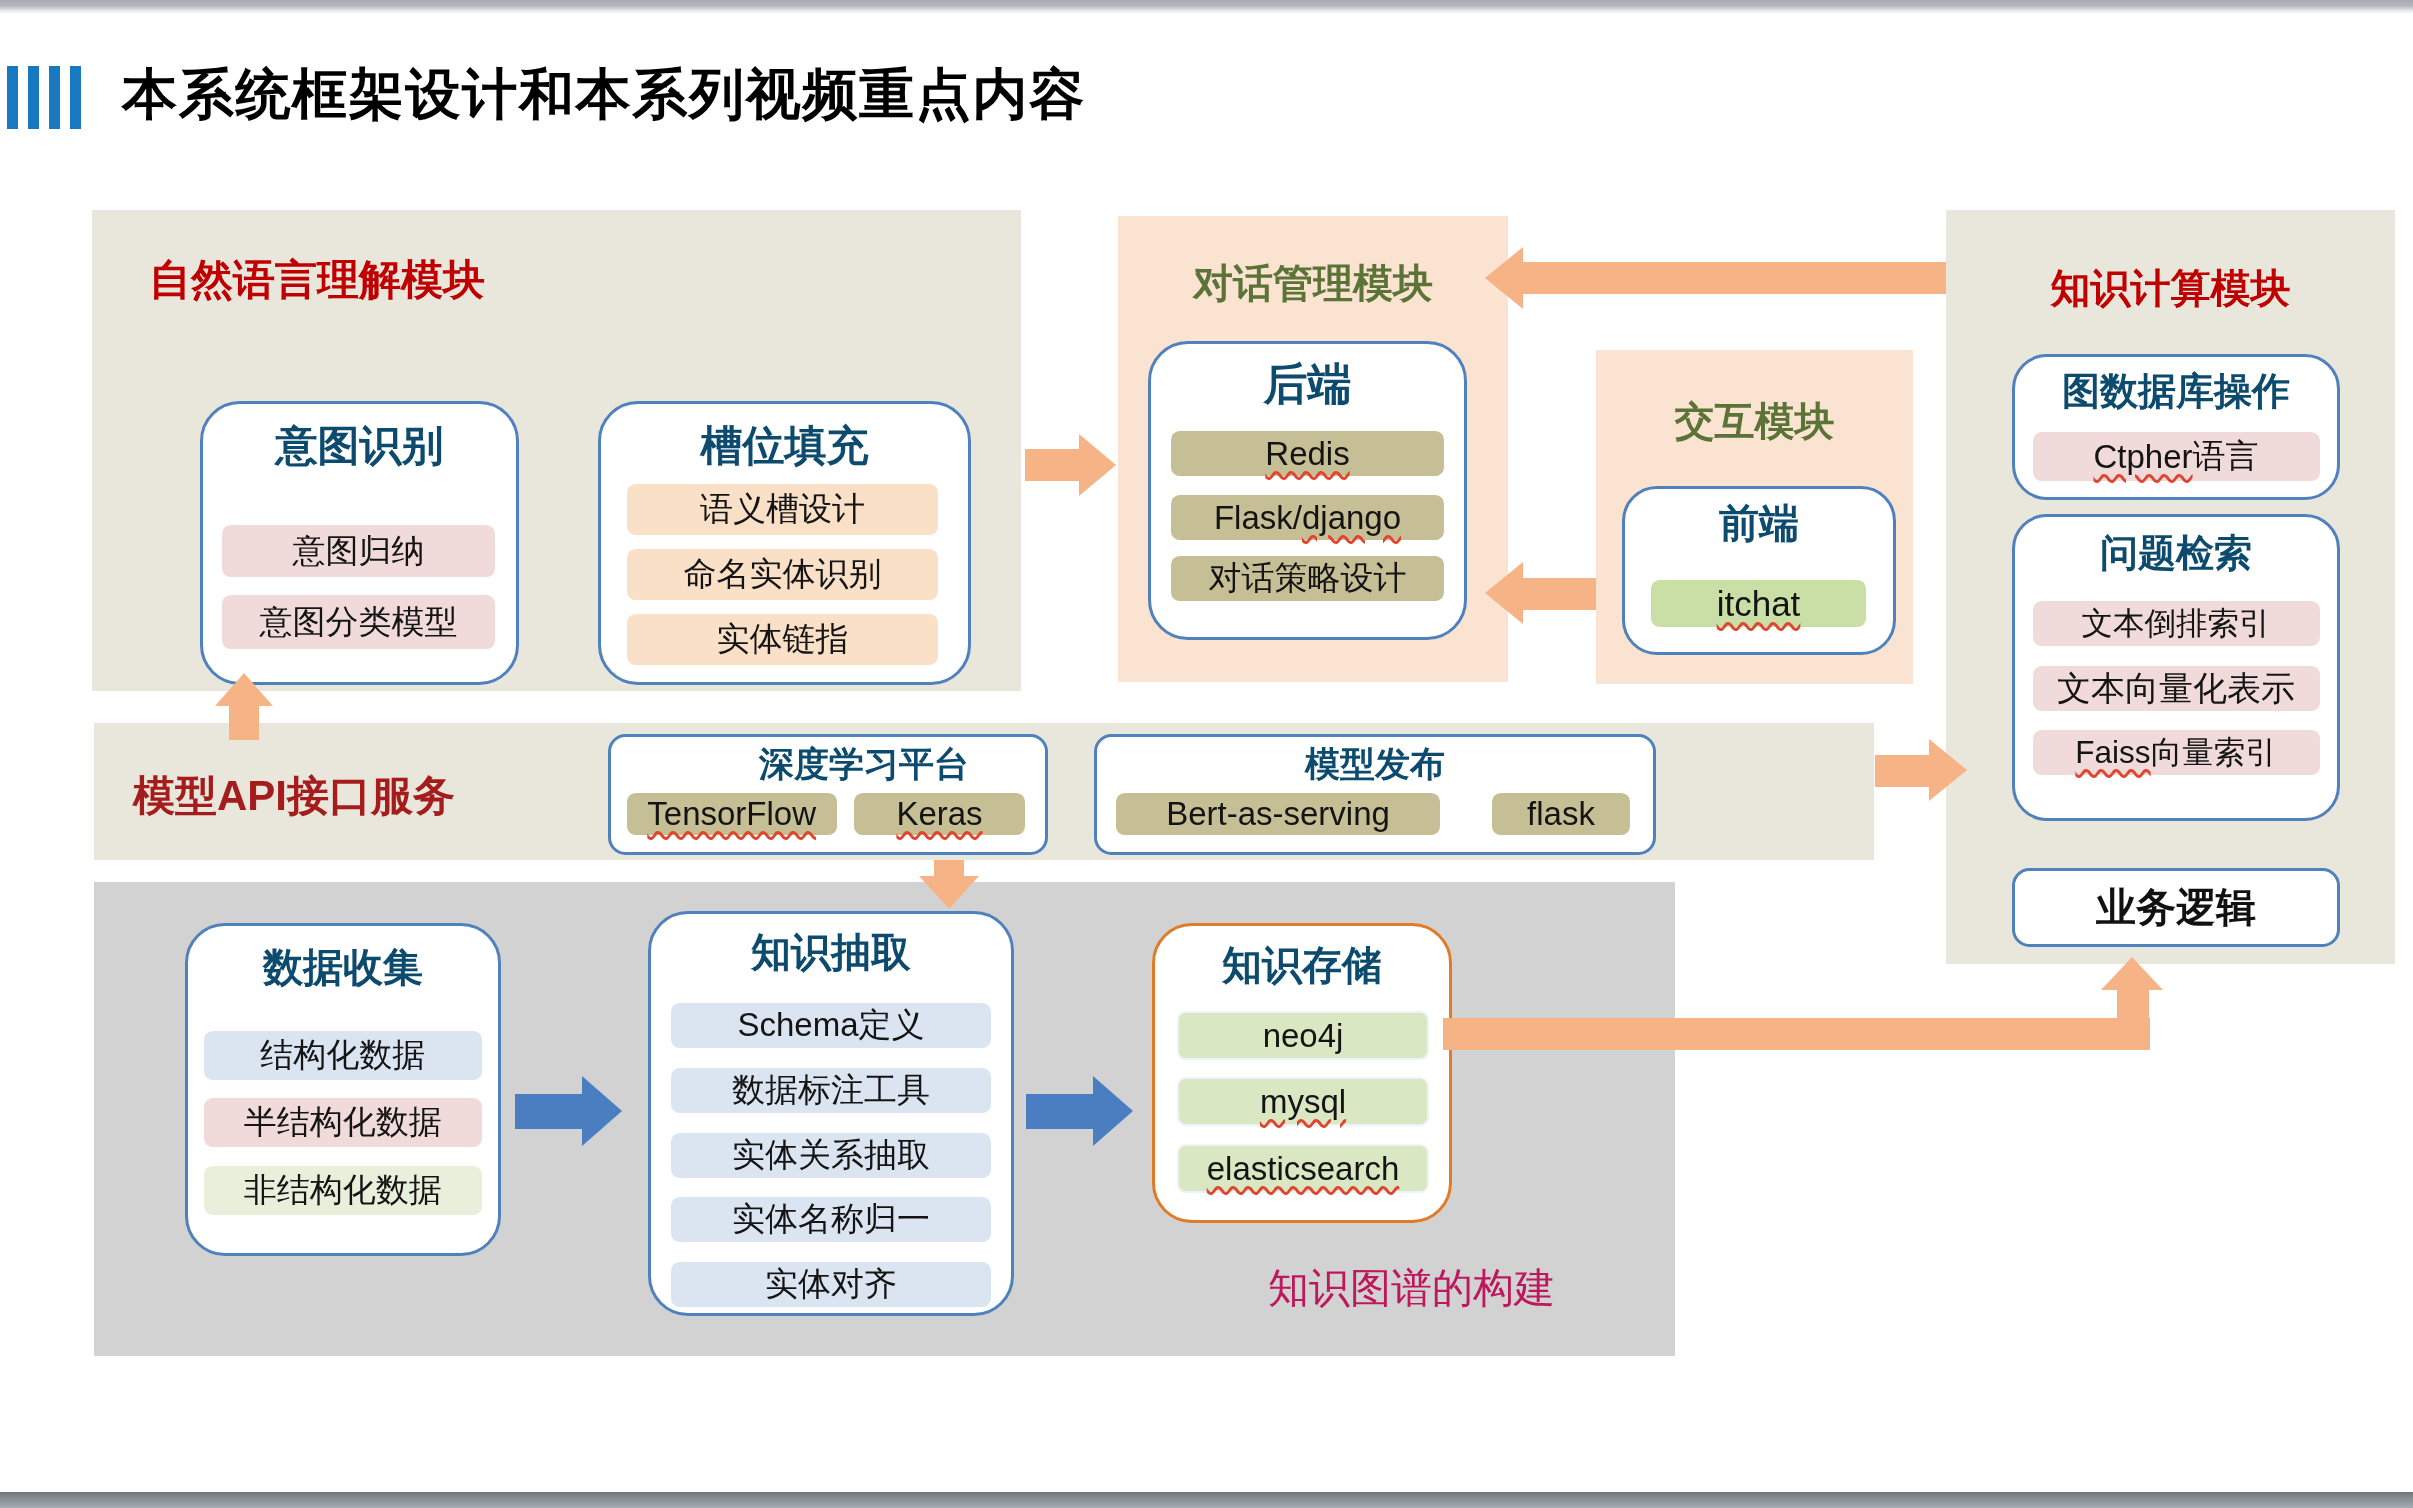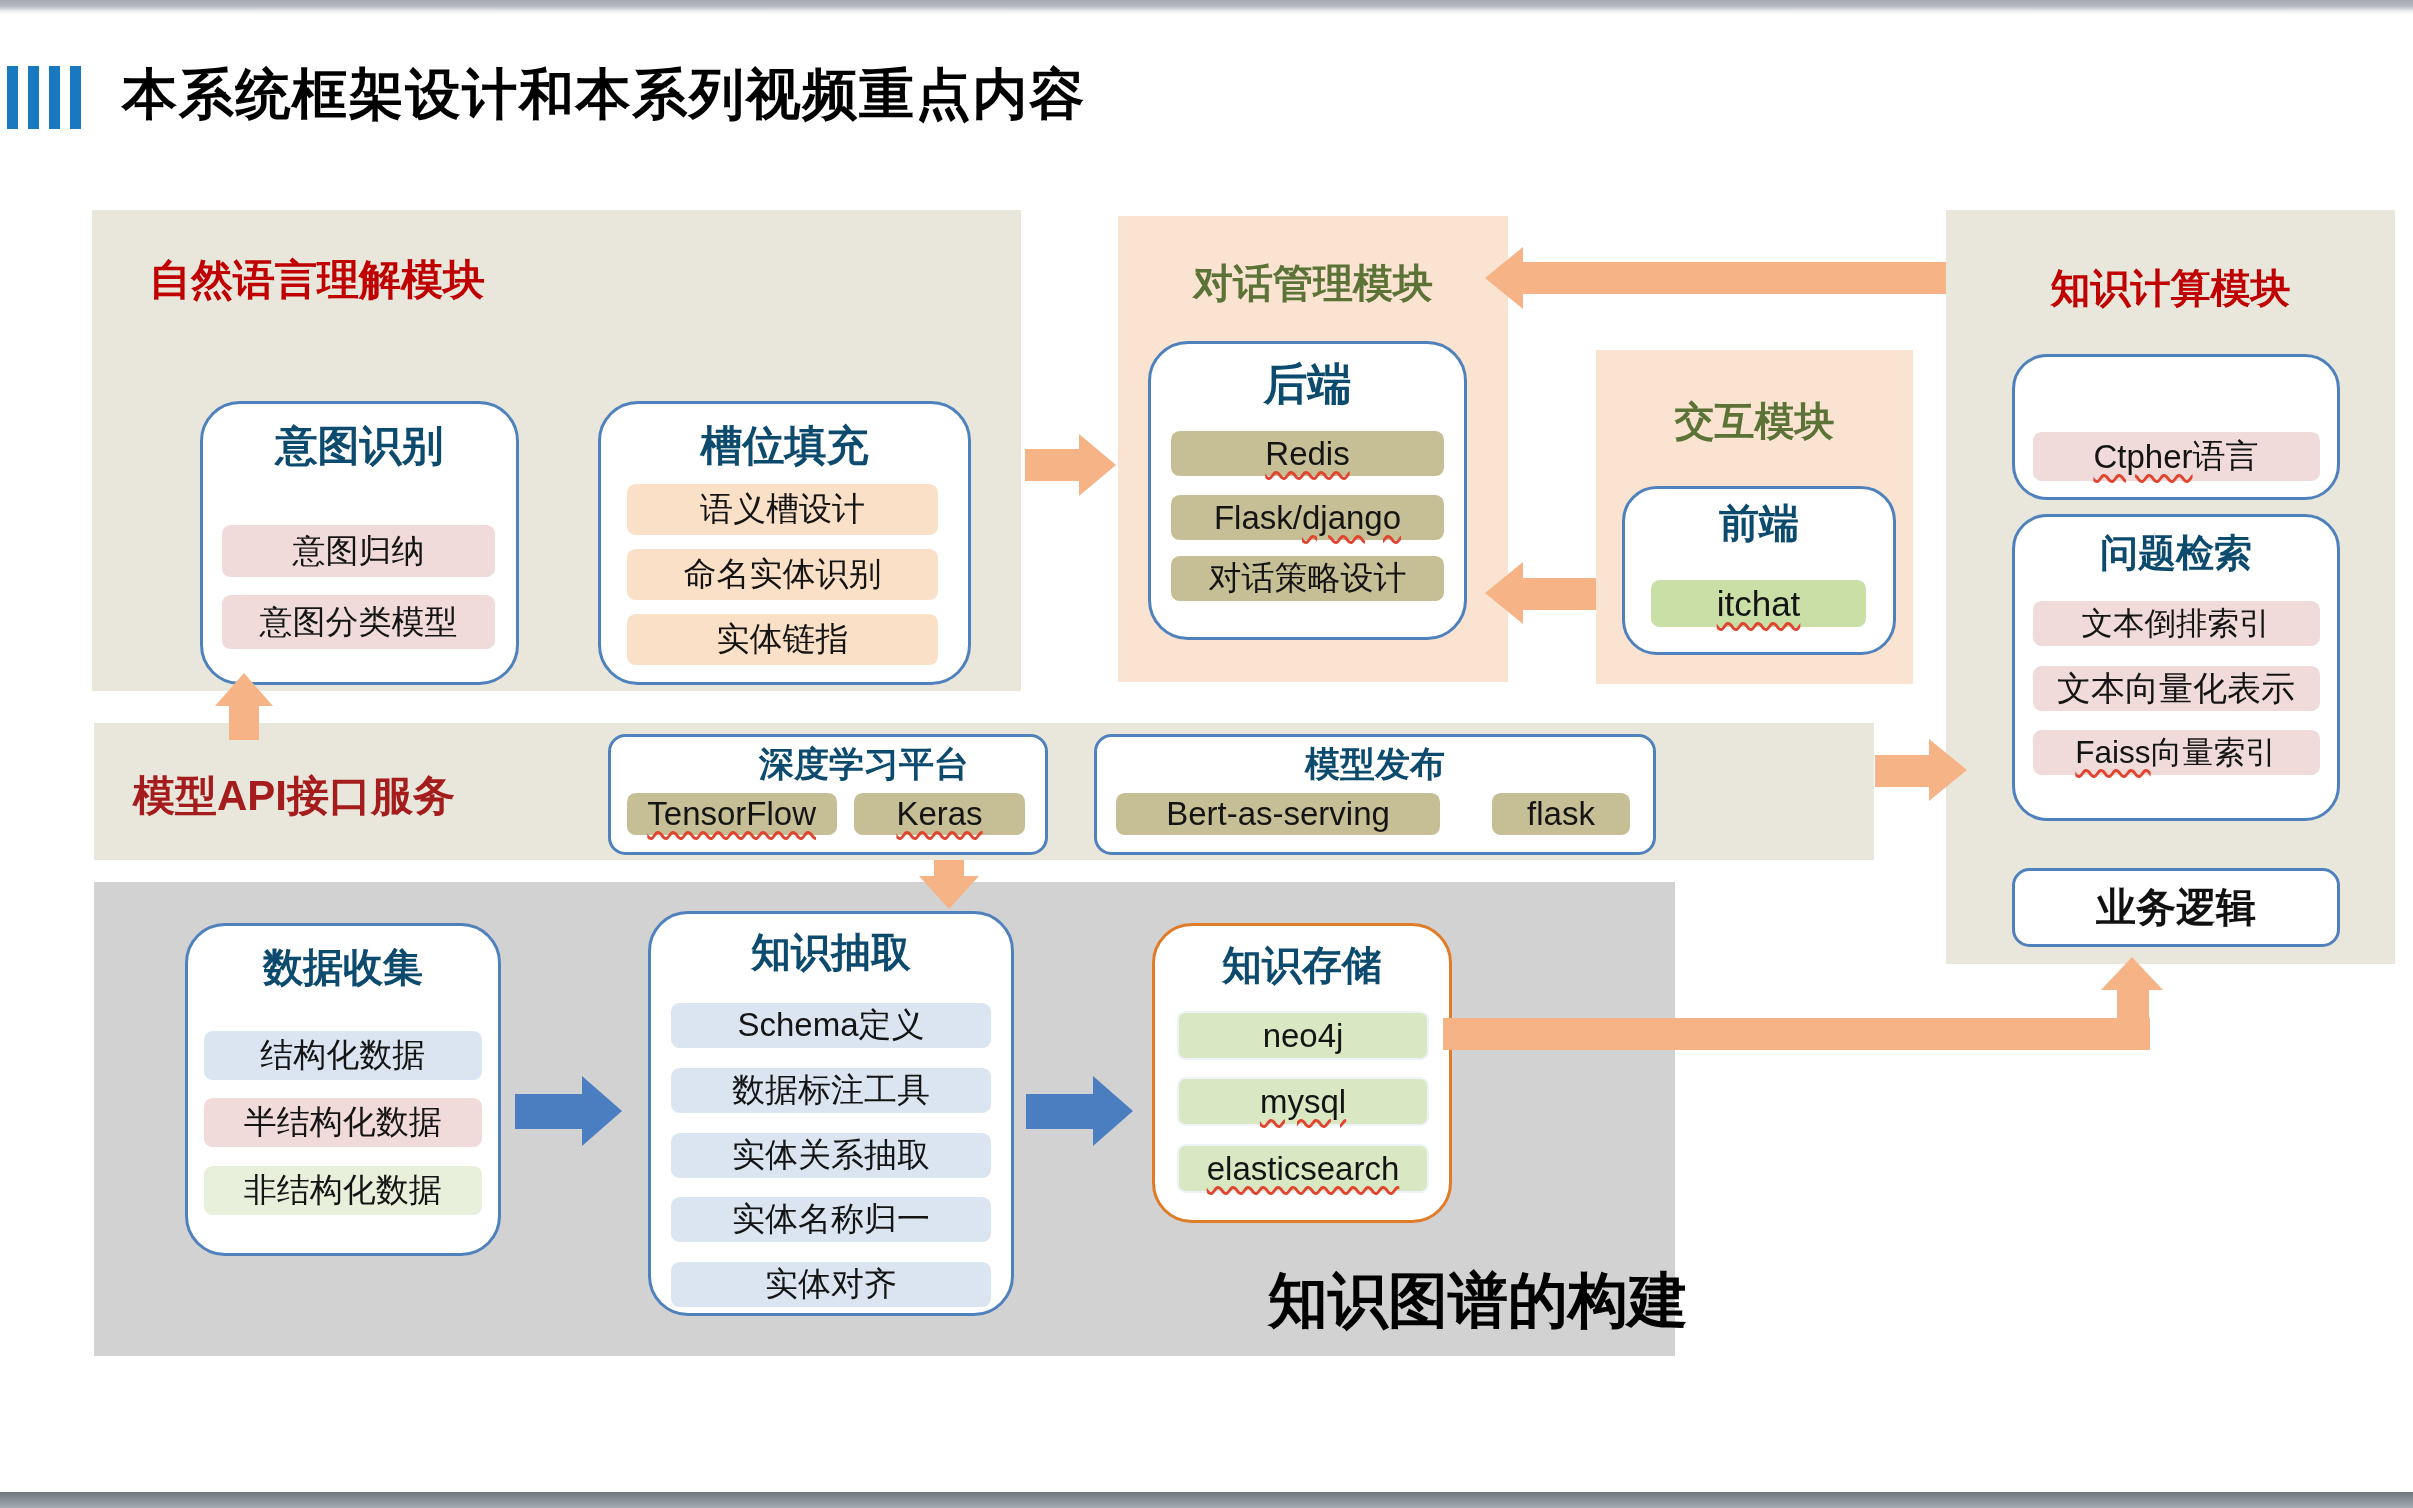--- a/index.html
+++ b/index.html
@@ -33,21 +33,21 @@
         font-size:33px;color:#141414;white-space:nowrap;}
   .c-rose{background:#f0dbda;} .c-peachchip{background:#fbe0c8;} .c-khaki{background:#c6bf95;}
   .c-blue{background:#dbe5f1;} .c-mint{background:#e8efda;} .c-green{background:#d9e8c2;border:2.6px solid #eef3f8;}
   .c-itchat{background:#c9dfa5;}
   .wavy{text-decoration:underline;text-decoration-style:wavy;text-decoration-color:#e0452f;
         text-decoration-thickness:2.6px;text-underline-offset:6.1px;}
   
   .bar{position:absolute;background:#f6b486;}
   .bluebar{position:absolute;background:#4a7ec0;}
   .tri{position:absolute;width:0;height:0;}
-  .kg-label{position:absolute;font-size:60px;font-weight:700;color:#000000;white-space:nowrap;}
+  .kg-label{position:absolute;font-size:41px;font-weight:400;color:#be185d;white-space:nowrap;}
 </style>
 </head>
 <body>
 
 <div id="stage">
 
   <div class="abs top-strip"></div>
   <div class="abs bottom-strip"></div>
 
   <div class="abs title-icon">
@@ -94,20 +94,21 @@
       <div class="chip c-itchat" style="left:26px;top:91px;width:215px;height:47px;font-size:35px;">
           <span class="wavy">itchat</span>
         </div>
     </div>
   </div>
 
   <div class="panel p-beige" style="left:1946px;top:210px;width:449px;height:754px;">
     <div class="mod-title red center" style="top:51px;font-size:40px;">知识计算模块</div>
 
     <div class="wbox r40" style="left:66px;top:144px;width:322px;height:140px;">
+      <div class="box-title" style="top:8.7px;font-size:38px;">图数据库操作</div>
       <div class="chip c-rose" style="left:17.5px;top:75px;width:287px;height:49px;"><span class="wavy">Ctpher</span> 语言</div>
     </div>
 
     <div class="wbox r40" style="left:66px;top:304px;width:322px;height:301px;">
       <div class="box-title" style="top:10.5px;font-size:38px;">问题检索</div>
       <div class="chip c-rose" style="left:17.5px;top:84px;width:287px;height:45px;font-size:31.5px;">文本倒排索引</div>
       <div class="chip c-rose" style="left:17.5px;top:149px;width:287px;height:45px;font-size:34px;">文本向量化表示</div>
       <div class="chip c-rose" style="left:17.5px;top:213px;width:287px;height:45px;font-size:31.5px;"><span class="wavy">Faiss</span>向量索引</div>
     </div>
 

